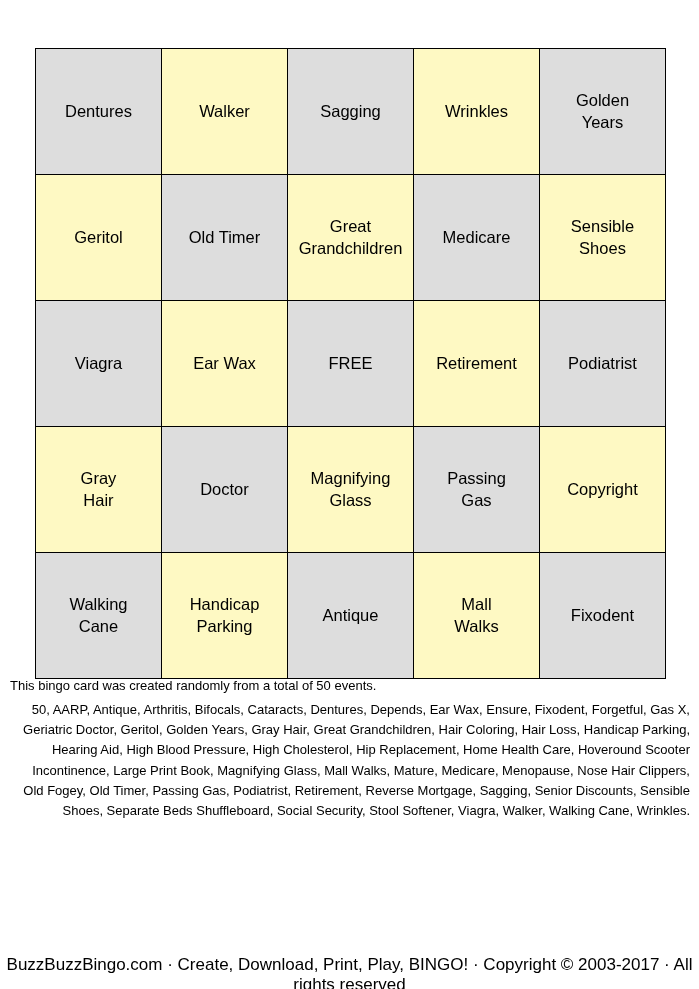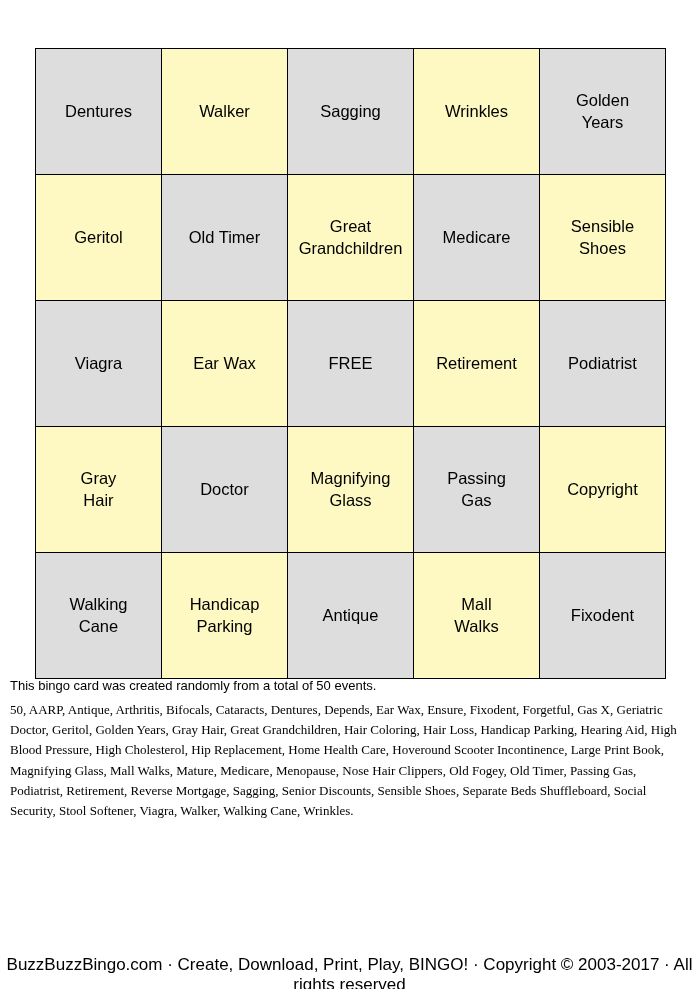--- a/index.html
+++ b/index.html
@@ -58,22 +58,21 @@
     top: 676px;
     width: 680px;
     font-size: 13px;
     line-height: 1.55;
     color: #000000;
   }
   .legend .line1 {
     margin-bottom: 4px;
   }
   .legend .line2 {
-    text-align: left;
-    font-family: Liberation Serif, serif;
+    text-align: right;
   }
   .footer {
     position: absolute;
     left: 0;
     top: 955px;
     width: 699px;
     text-align: center;
     font-size: 17px;
     color: #000000;
   }

